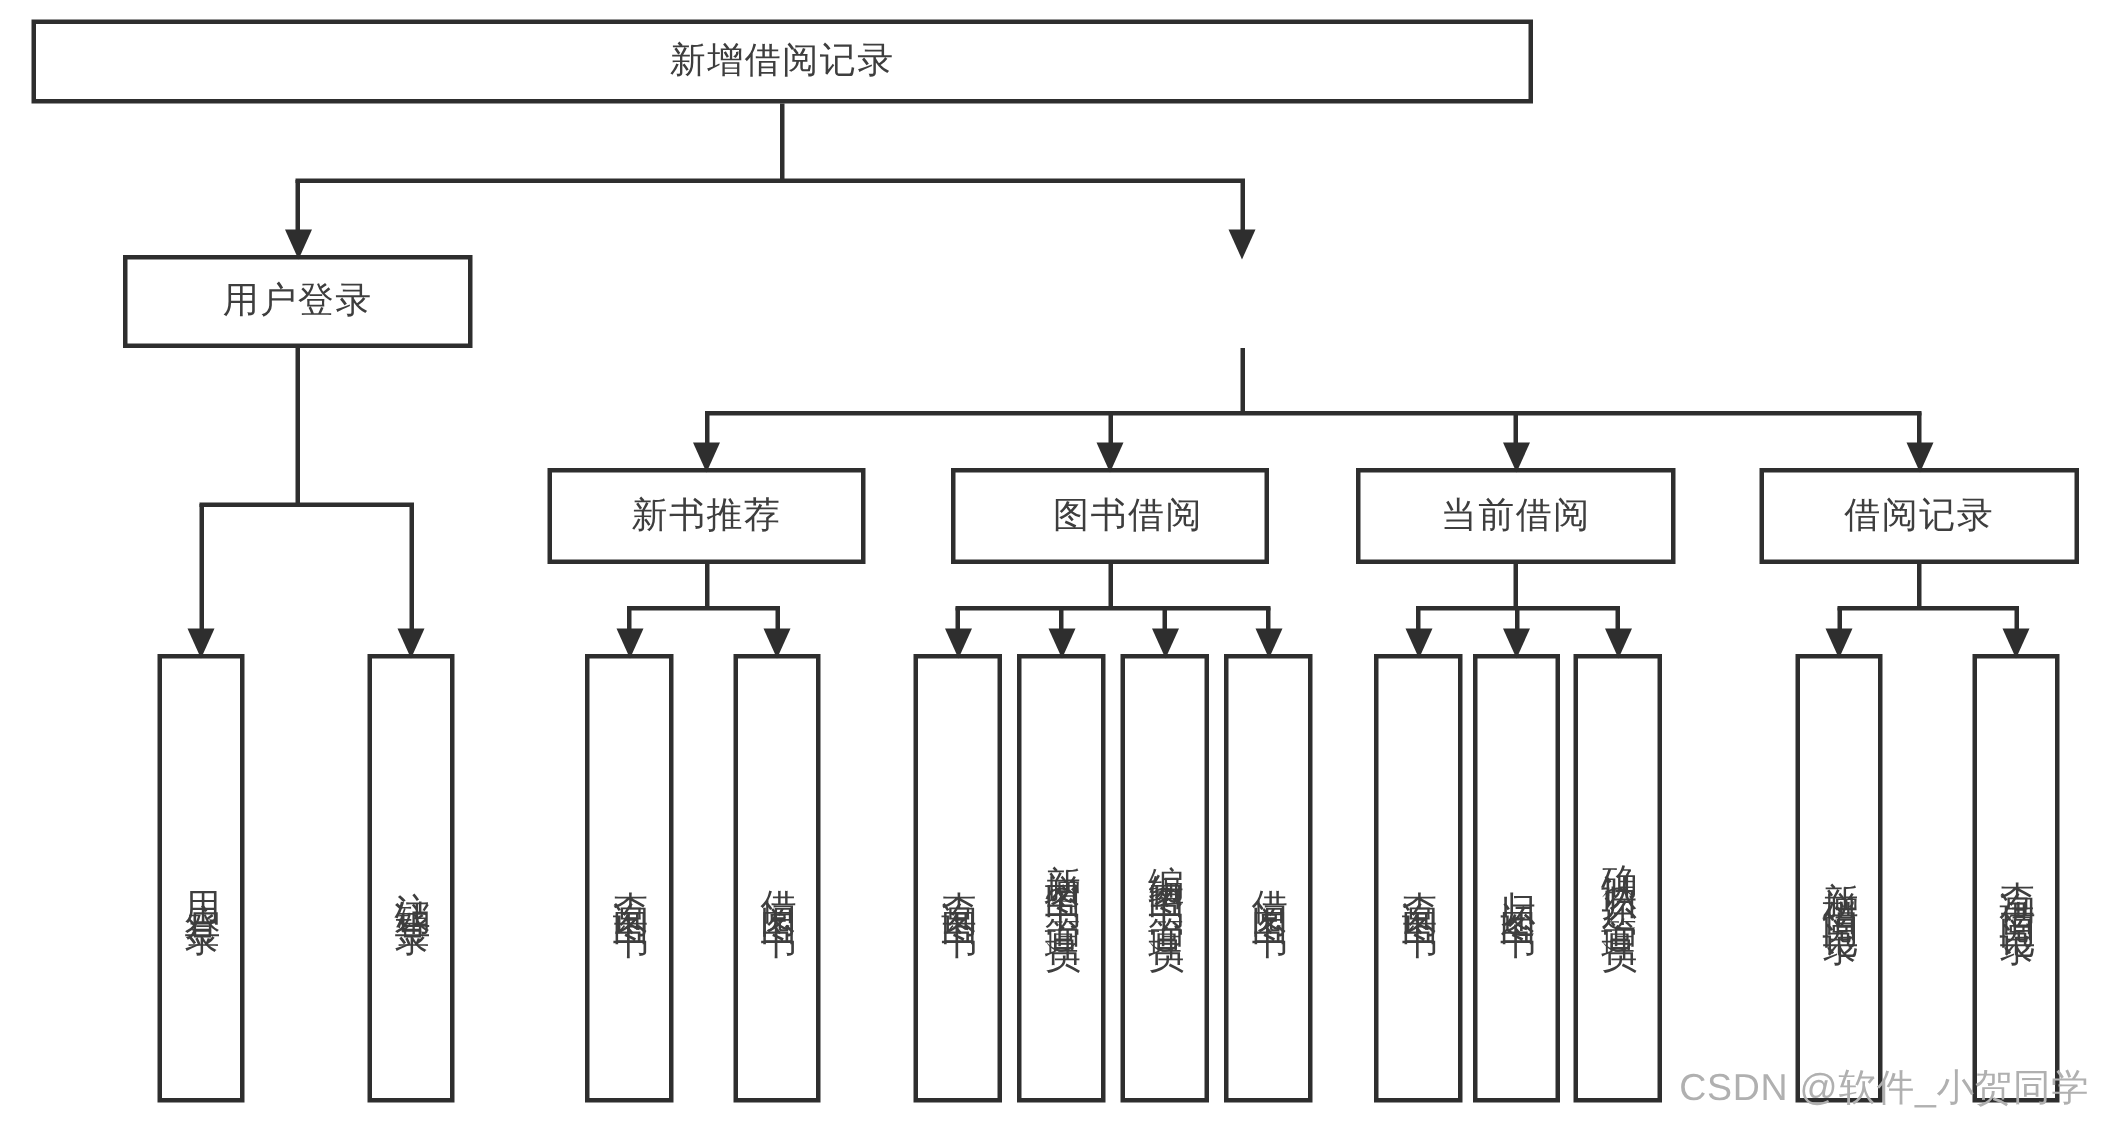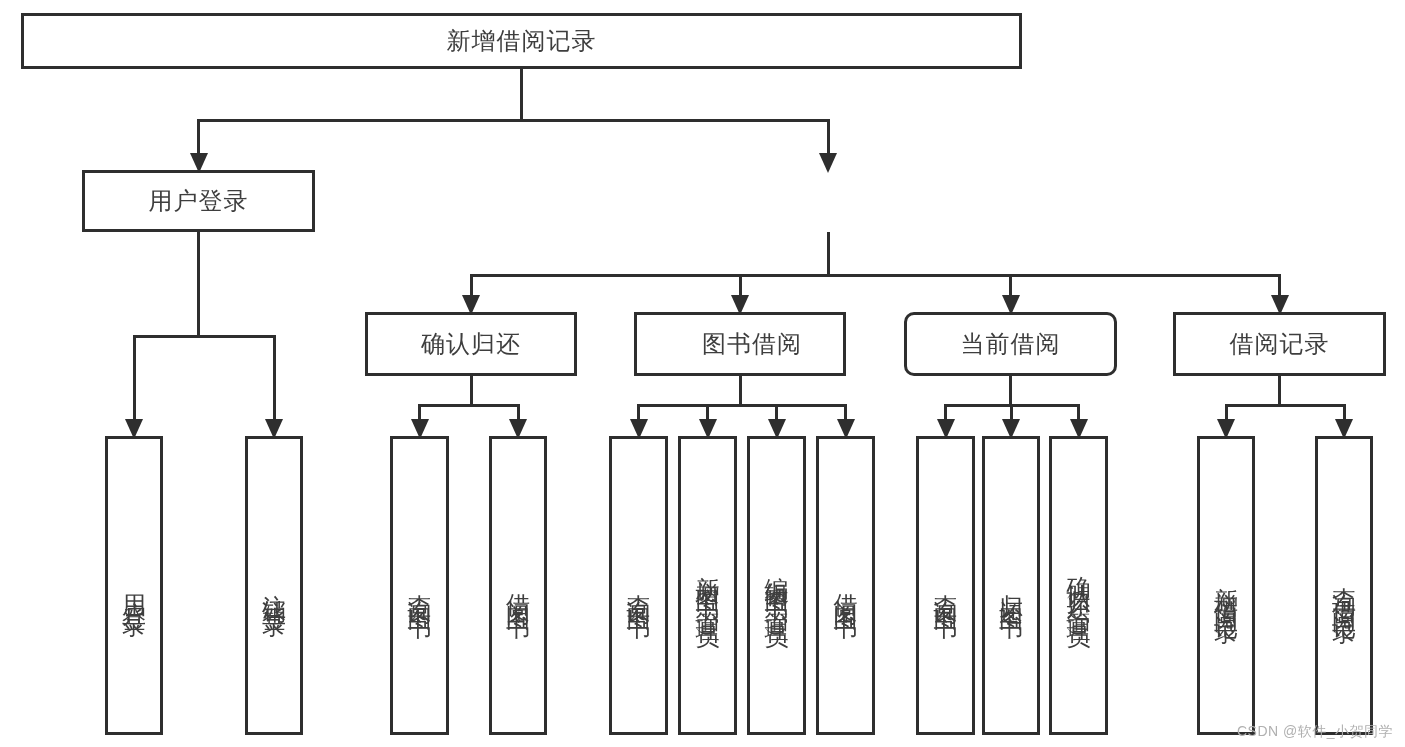--- a/index.html
+++ b/index.html
@@ -21,41 +21,41 @@
     letter-spacing:7px;position:relative;top:3px;
   }
   .cline{position:absolute;background:var(--line,#2e2e2e);}
   .arrowhead{
     position:absolute;width:0;height:0;
     border-left:9px solid transparent;border-right:9px solid transparent;
     border-top:20px solid var(--line,#2e2e2e);
   }
   .watermark{
     position:absolute;right:12px;bottom:6px;z-index:5;
-    font-size:14px;color:var(--wm,#b0b0b0);letter-spacing:0.5px;white-space:nowrap;margin-left:12px;
+    font-size:25px;color:var(--wm,#b0b0b0);letter-spacing:0.5px;white-space:nowrap;margin-left:12px;
   }
 </style>
 </head>
 <body>
 
 <div id="canvas">
   <div class="watermark">CSDN @软件_小贺同学</div>
 <div class="box" style="left: 21px; top: 13px; width: 1001px; height: 56px;">
       <span class="label">新增借阅记录</span>
     </div>
     <div class="box" style="left: 82px; top: 170px; width: 233px; height: 62px;">
       <span class="label">用户登录</span>
     </div>
     <div class="box" style="left: 365px; top: 312px; width: 212px; height: 64px;">
-      <span class="label">确认归还</span>
+      <span class="label">新书推荐</span>
     </div>
     <div class="box" style="left: 634px; top: 312px; width: 212px; height: 64px; padding-left: 24px;">
       <span class="label">图书借阅</span>
     </div>
-    <div class="box" style="left: 904px; top: 312px; width: 213px; height: 64px; border-radius: 10px;">
+    <div class="box" style="left: 904px; top: 312px; width: 213px; height: 64px;">
       <span class="label">当前借阅</span>
     </div>
     <div class="box" style="left: 1173px; top: 312px; width: 213px; height: 64px;">
       <span class="label">借阅记录</span>
     </div>
     <div class="box v" style="left: 105px; top: 436px; width: 58px; height: 299px;">
       <span class="label">用户登录</span>
     </div>
     <div class="box v" style="left: 245px; top: 436px; width: 58px; height: 299px;">
       <span class="label">注销登录</span>

